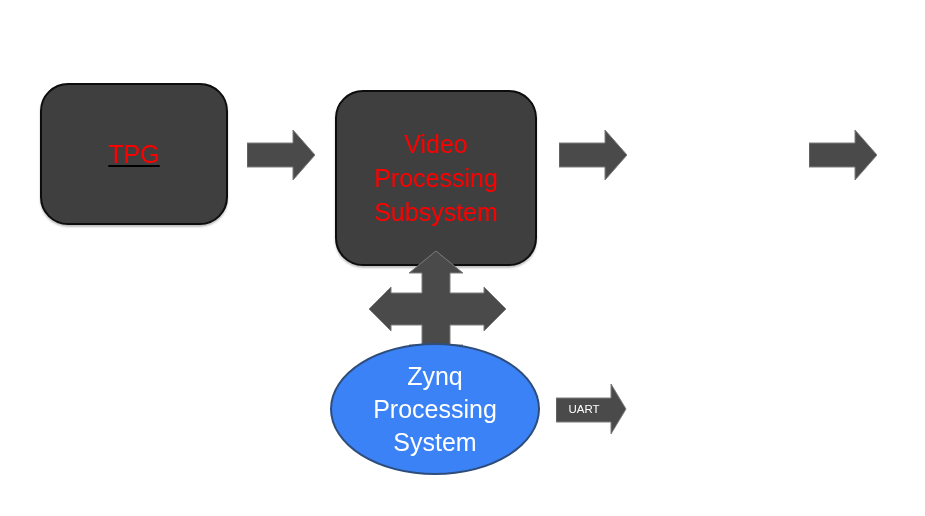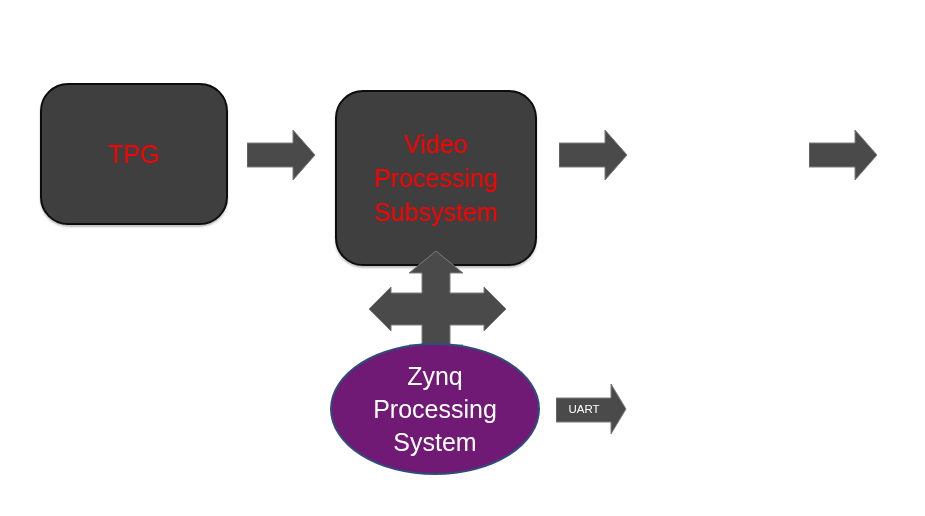--- a/index.html
+++ b/index.html
@@ -26,21 +26,21 @@
     box-shadow: 0 2px 2px rgba(0,0,0,0.25);
     z-index: 1;
   }
   .block-label {
     color: #fe0000;
     font-size: 25px;
     line-height: 34px;
     text-align: center;
     white-space: pre-line;
   }
-  #block-tpg  { left: 40px;  top: 83px; width: 188px; height: 142px; border-radius: 28px; }
+  #block-tpg  { left: 40px;  top: 83px; width: 188px; height: 142px; border-radius: 28px; text-decoration: underline; }
   #block-vps  { left: 335px; top: 75px; width: 202px; height: 176px; border-radius: 28px; margin-top: 15px; }
   #block-hdmi { left: 648px; top: 49px; width: 134px; height: 213px; border-radius: 34px; }
 
   .arrow-svg { position: absolute; z-index: 1; }
   #arrow-1 { left: 247px; top: 130px; }
   #arrow-2 { left: 559px; top: 130px; }
   #arrow-3 { left: 809px; top: 130px; }
   #arrow-axi { left: 365px; top: 248px; z-index: 1; }
   #arrow-uart { left: 556px; top: 384px; }
 
@@ -60,21 +60,21 @@
   #uart-label {
     left: 556px; top: 398px; width: 56px; height: 21px;
     font-size: 11.5px;
   }
 
   .ellipse {
     position: absolute;
     left: 330px; top: 343px;
     width: 210px; height: 132px;
     border-radius: 50%;
-    background: #701a75;
+    background: #3b82f6;
     border: 2.5px solid #2e4d7b;
     box-sizing: border-box;
     display: flex;
     align-items: center;
     justify-content: center;
     z-index: 2;
   }
   .ellipse-label {
     color: #ffffff;
     font-size: 25px;

